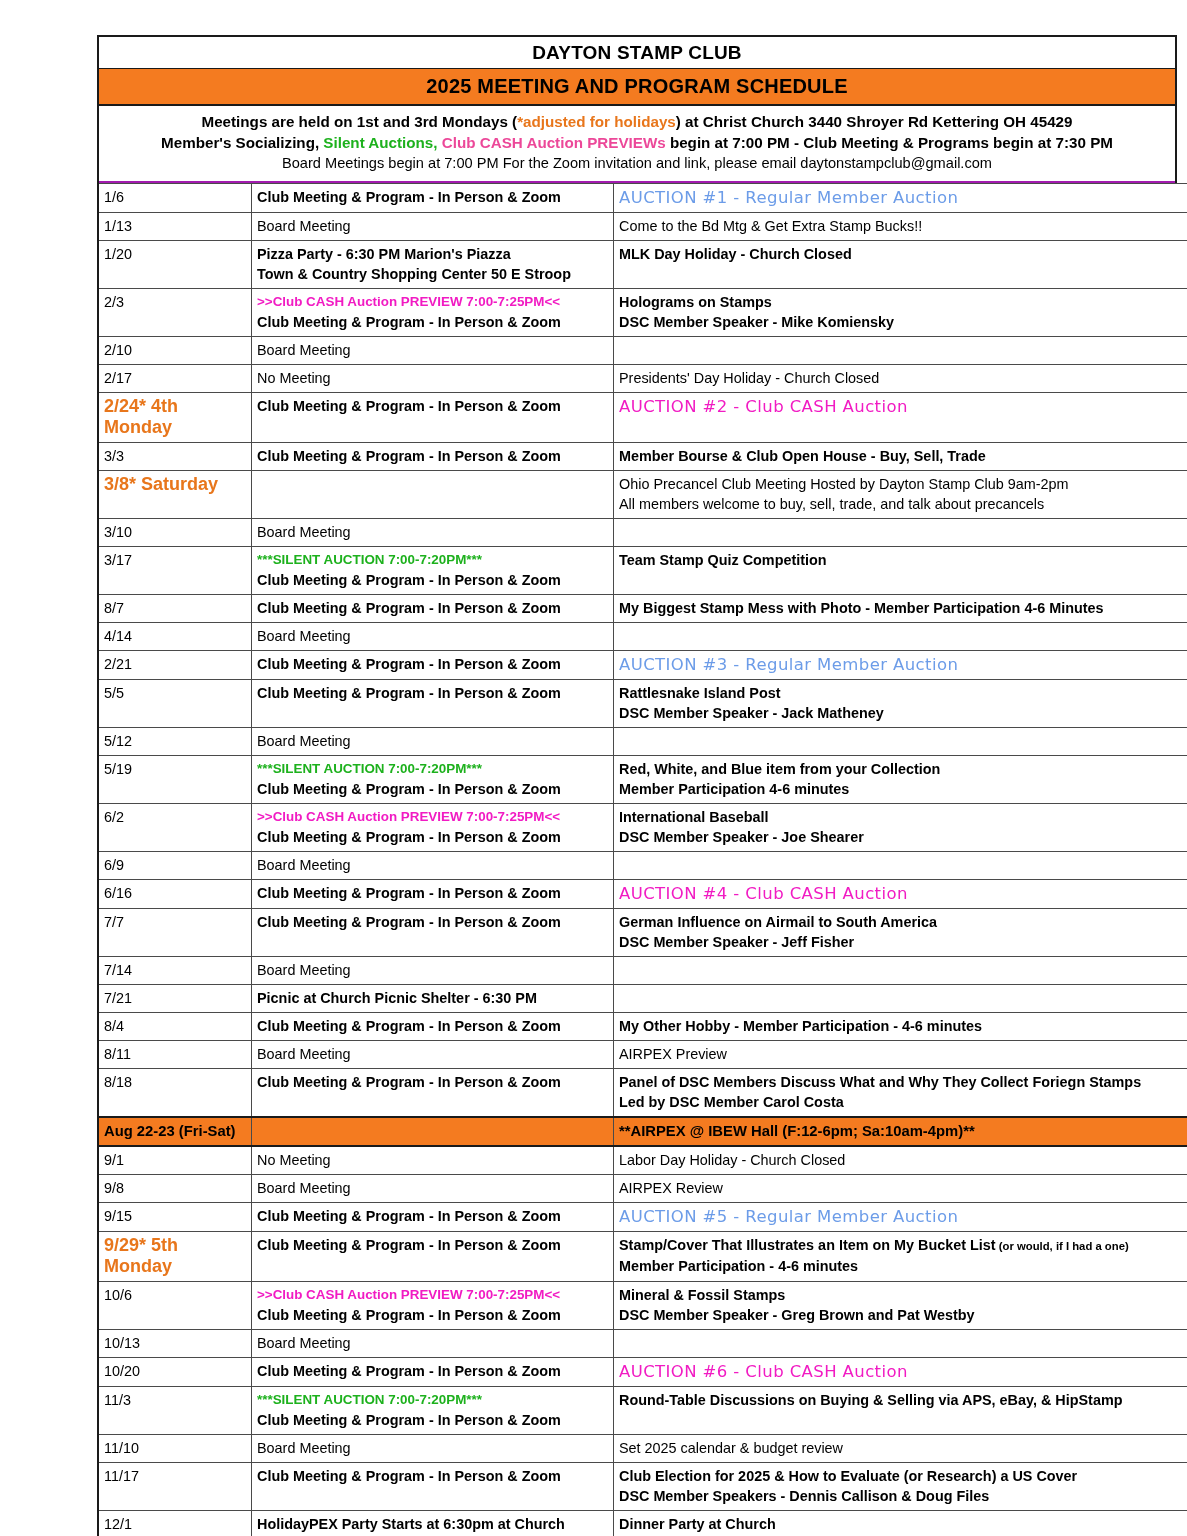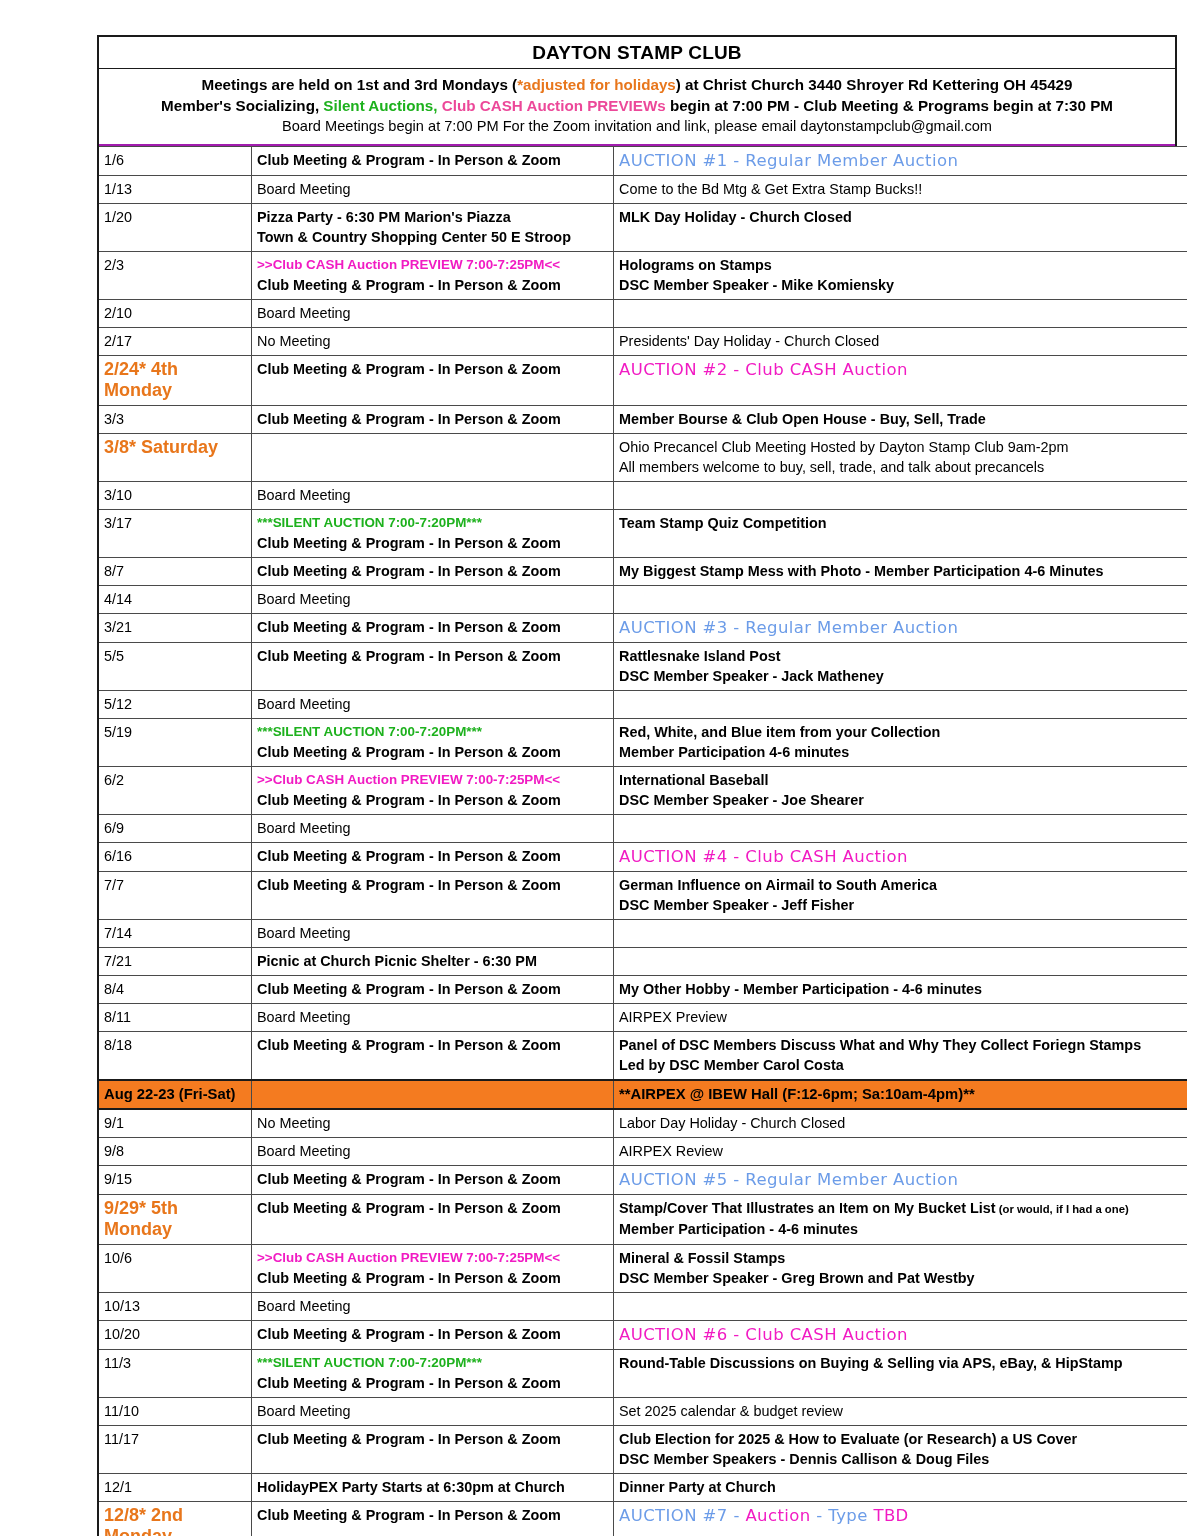--- a/index.html
+++ b/index.html
@@ -115,20 +115,21 @@
   }
 </style>
 </head>
 <body>
 
 <div class="page">
   <div class="sheet">
 
     <div class="club-title">DAYTON STAMP CLUB</div>
 
+    <div class="schedule-banner">2025 MEETING AND PROGRAM SCHEDULE</div>
 
     <div class="notes">
       <div class="line l1"><span>Meetings are held on 1st and 3rd Mondays (</span><span class="orange-txt">*adjusted for holidays</span><span>) at Christ Church 3440 Shroyer Rd Kettering OH 45429</span></div>
       <div class="line l2"><span>Member's Socializing, </span><span class="green-txt">Silent Auctions,</span><span> </span><span class="magenta-txt">Club CASH Auction PREVIEWs</span><span>  begin at 7:00 PM - Club Meeting &amp; Programs begin at 7:30 PM</span></div>
       <div class="line l3">Board Meetings begin at 7:00 PM   For the Zoom invitation and link, please email daytonstampclub@gmail.com</div>
     </div>
 
     <table class="sched">
       <tbody id="sched-body">
           <tr>
@@ -239,21 +240,21 @@
             </td>
           </tr>
           <tr>
             <td class="c-date"><span class="date-normal">4/14</span></td>
             <td class="c-act">
               <div class="n">Board Meeting</div>
             </td>
             <td class="c-prog"></td>
           </tr>
           <tr>
-            <td class="c-date"><span class="date-normal">3/21</span></td>
+            <td class="c-date"><span class="date-normal">2/21</span></td>
             <td class="c-act">
               <div class="b">Club Meeting &amp; Program - In Person &amp; Zoom</div>
             </td>
             <td class="c-prog">
               <div class="auction auc-blue">AUCTION #3  -  Regular Member Auction</div>
             </td>
           </tr>
           <tr>
             <td class="c-date"><span class="date-normal">5/5</span></td>
             <td class="c-act">

